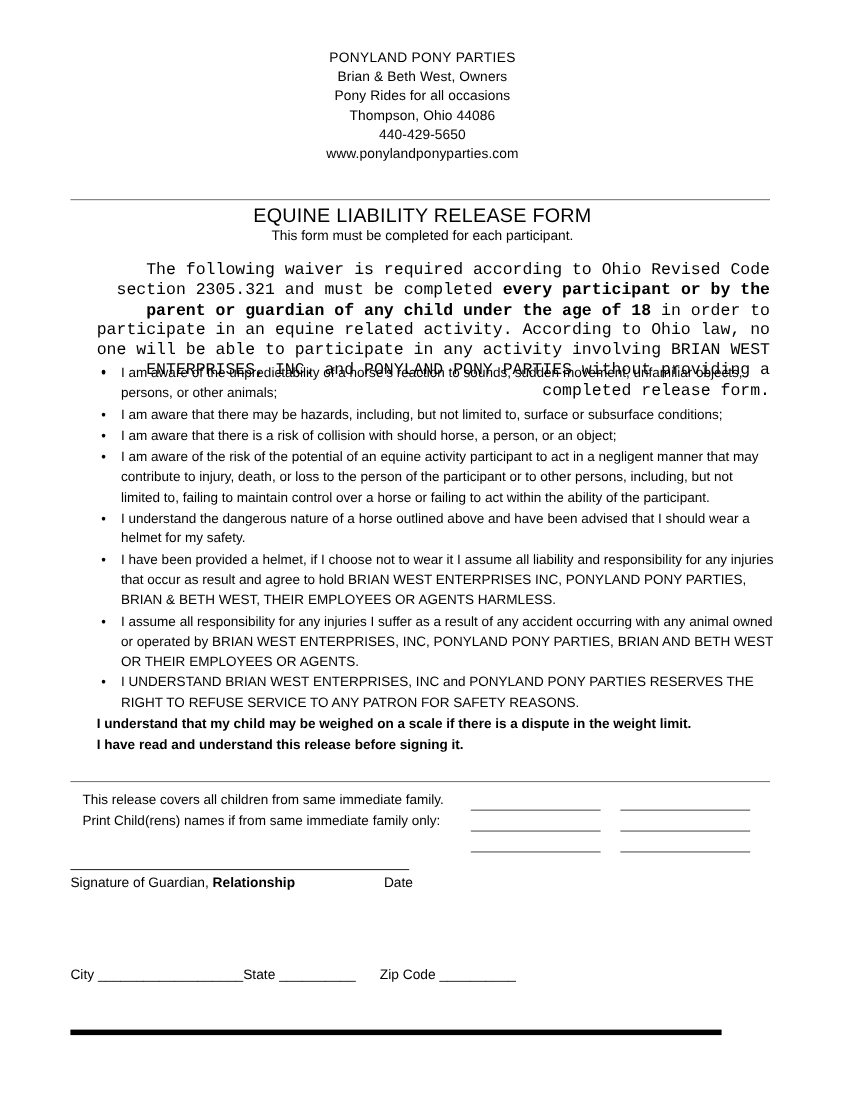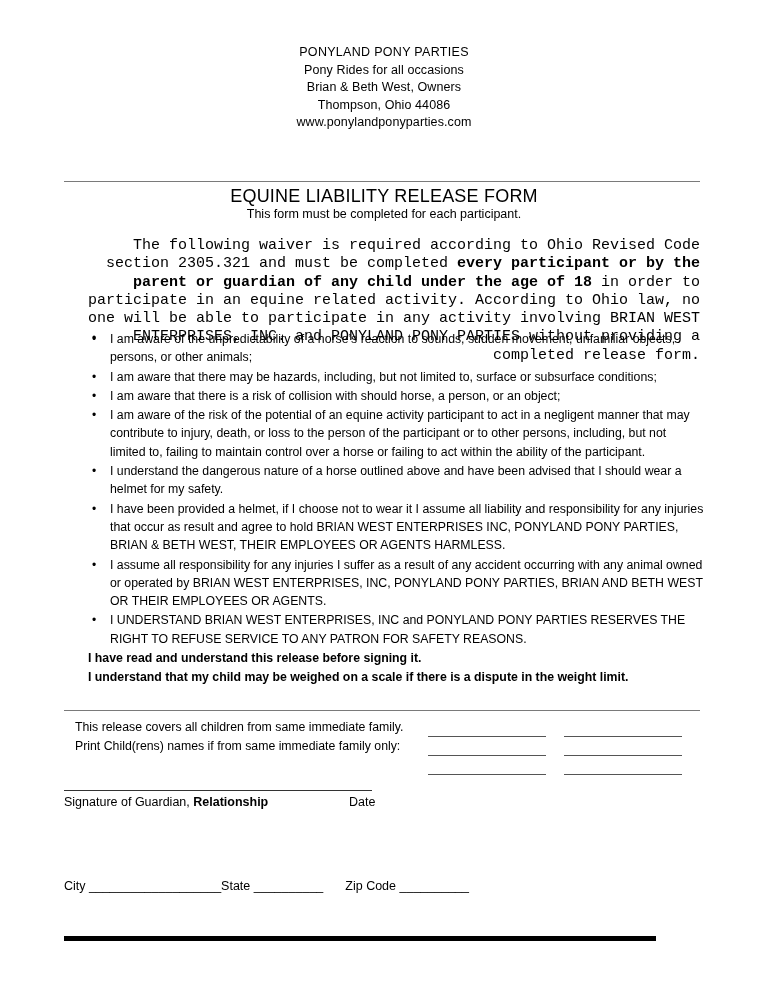--- a/index.html
+++ b/index.html
@@ -186,23 +186,24 @@
   }
   .cityline .gap { display: inline-block; width: 22px; }
 </style>
 </head>
 <body>
 
 <div class="page">
 
   <div class="letterhead">
     <div class="line company">PONYLAND PONY PARTIES</div>
+    <div class="line">Brian &amp; Beth West, Owners</div>
     <div class="line">Pony Rides for all occasions</div>
-    <div class="line">Brian &amp; Beth West, Owners</div>
     <div class="line">Thompson, Ohio 44086</div>
+    <div class="line">440-429-5650</div>
     <div class="line">www.ponylandponyparties.com</div>
   </div>
 
   <div class="rule r1"></div>
 
   <div class="form-title">
     <div class="t1">EQUINE LIABILITY RELEASE FORM</div>
     <div class="t2">This form must be completed for each participant.</div>
   </div>
 
@@ -240,22 +241,22 @@
     </div>
     <div class="bullet">
       <span class="dot">•</span>
       <span>I assume all responsibility for any injuries I suffer as a result of any accident occurring with any animal owned or operated by BRIAN WEST ENTERPRISES, INC, PONYLAND PONY PARTIES,  BRIAN AND BETH WEST OR THEIR EMPLOYEES OR AGENTS.</span>
     </div>
     <div class="bullet">
       <span class="dot">•</span>
       <span>I UNDERSTAND BRIAN WEST ENTERPRISES, INC and PONYLAND PONY PARTIES RESERVES THE RIGHT TO REFUSE SERVICE TO ANY PATRON FOR SAFETY REASONS.</span>
     </div>
 
+    <div class="bold-note">I understand that my child may be weighed on a scale if there is a dispute in the weight limit.</div>
     <div class="bold-note">I have read and understand this release before signing it.</div>
-    <div class="bold-note">I understand that my child may be weighed on a scale if there is a dispute in the weight limit.</div>
   </div>
 
   <div class="rule r2"></div>
 
   <div class="family">
     <div class="labels">
       <div>This release covers all children from same immediate family.</div>
       <div>Print Child(rens) names if from same immediate family only:</div>
     </div>
     <div class="blank-grid">

